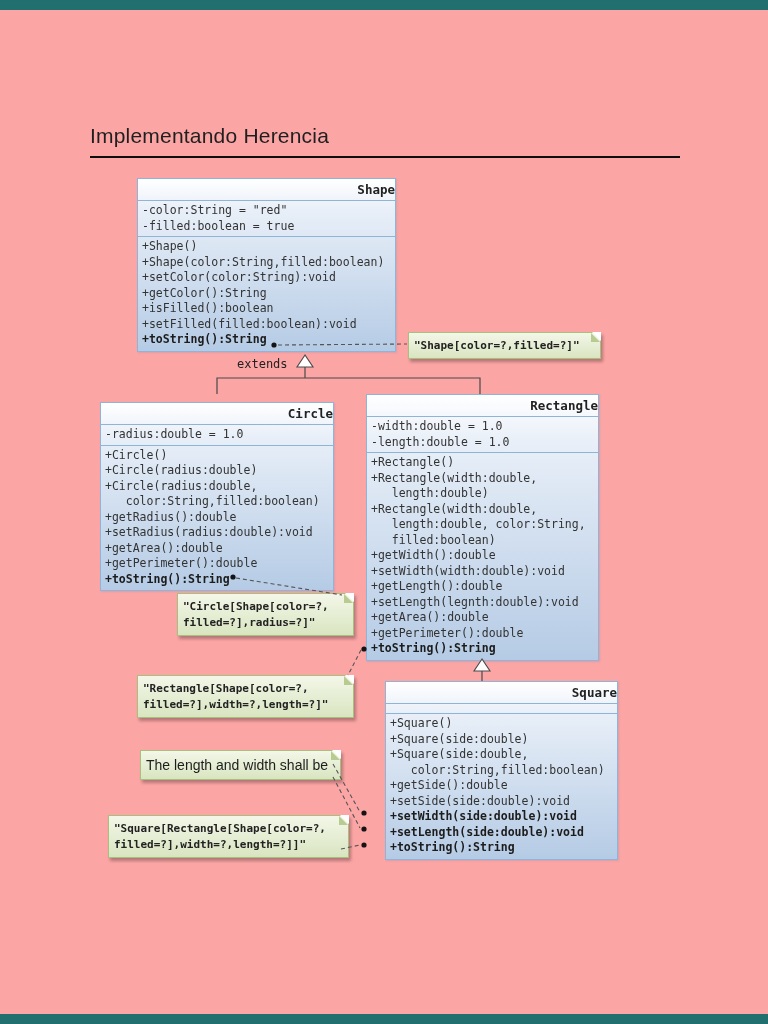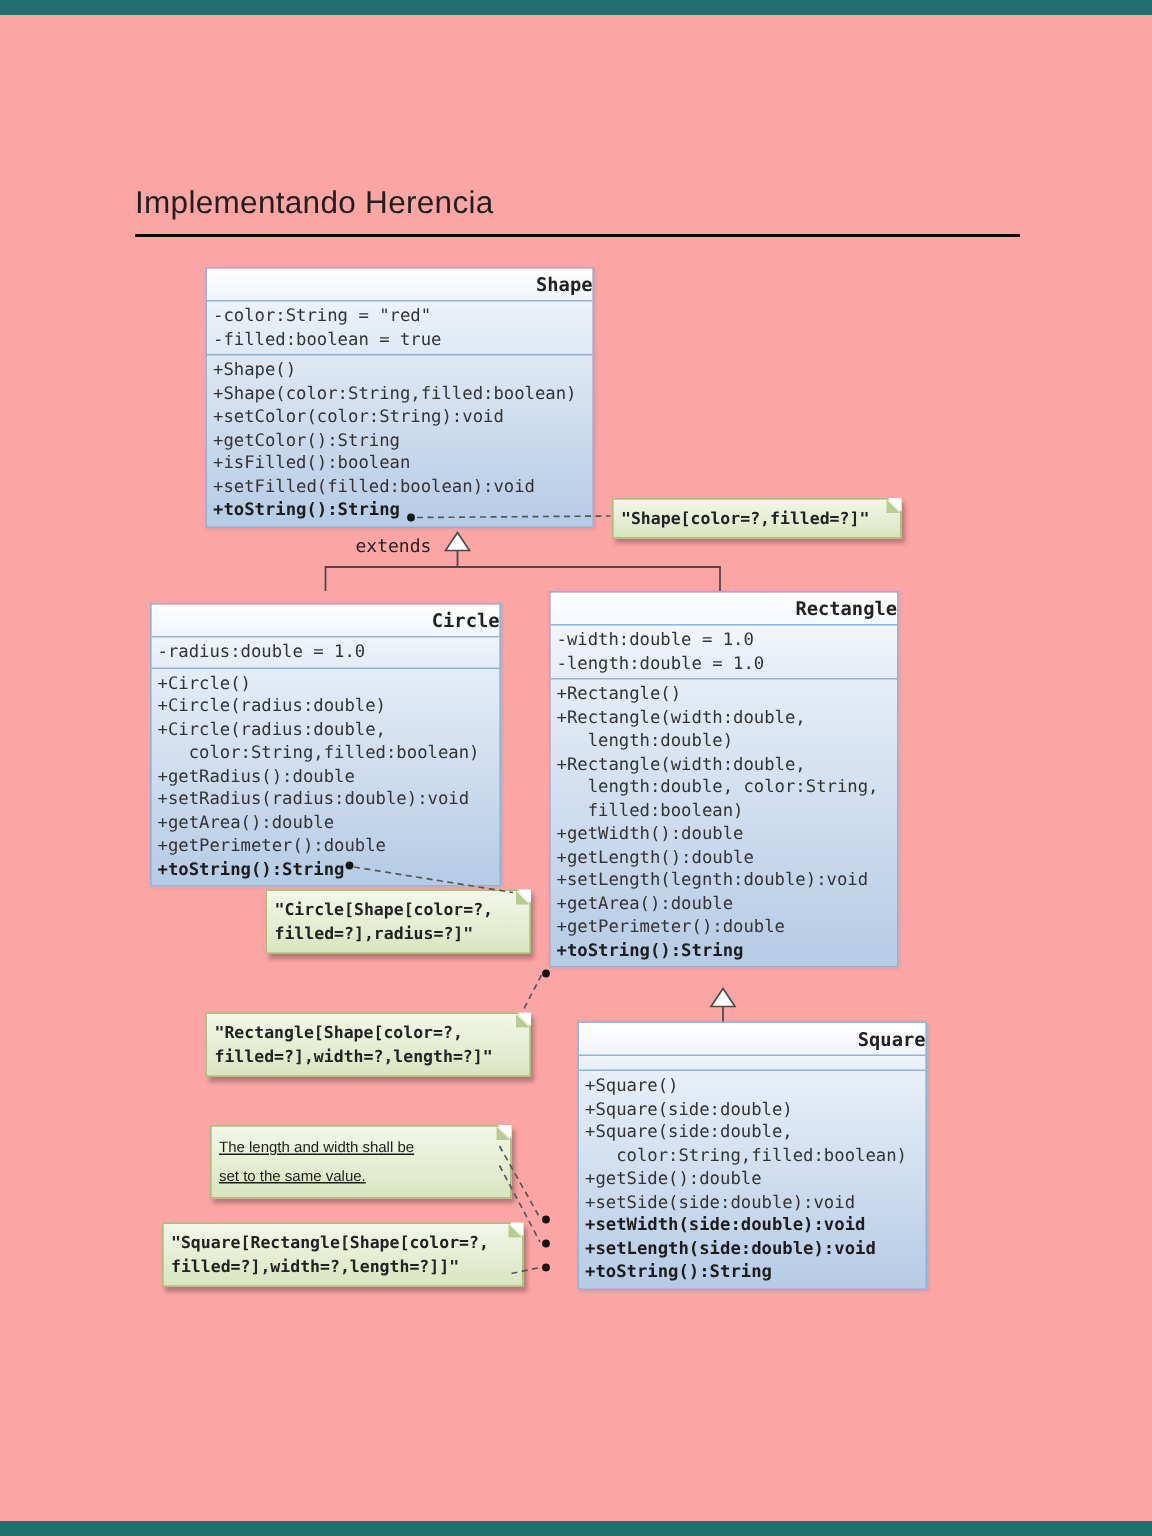--- a/index.html
+++ b/index.html
@@ -31,21 +31,21 @@
   .note{position:absolute;border:1px solid var(--note-border);
         background:linear-gradient(180deg,var(--note-top) 0%,var(--note-bottom) 100%);
         box-shadow:2px 3px 3px rgba(0,0,0,.28);
         font-family:"DejaVu Sans Mono",monospace;font-weight:bold;font-size:11px;color:#222;
         padding:5px 4px 4px 5px;}
   .note .line{height:16px;line-height:16px;white-space:pre;}
   .note::after{content:"";position:absolute;top:-1px;right:-1px;width:0;height:0;
         border-top:9px solid #ffffff;border-left:9px solid transparent;}
   .note::before{content:"";position:absolute;top:0;right:0;width:0;height:0;
         border-bottom:9px solid var(--fold);border-right:9px solid transparent;}
-  .note.sans{font-family:"Liberation Sans",sans-serif;font-weight:normal;font-size:10px;color:#1d1d1d;text-decoration:underline;}
+  .note.sans{font-family:"Liberation Sans",sans-serif;font-weight:normal;font-size:14px;color:#1d1d1d;}
   .note.sans .line{height:19px;line-height:19px;}
 
   .extends-label{position:absolute;left:237px;top:357px;font-family:"DejaVu Sans Mono",monospace;
         font-size:12px;color:#222;}
 
   svg.overlay{position:absolute;left:0;top:0;pointer-events:none;}
   .solid{stroke:var(--connector);stroke-width:1.2;fill:none;}
   .tri{fill:#ffffff;stroke:var(--connector);stroke-width:1.1;}
   .dash{stroke:#555555;stroke-width:1.1;fill:none;stroke-dasharray:4 3;}
   .dot{fill:#141414;}
@@ -102,20 +102,21 @@
         <div class="line">-length:double = 1.0</div>
       </div>
     <div class="uml-m">
         <div class="line">+Rectangle()</div>
         <div class="line">+Rectangle(width:double,</div>
         <div class="line">   length:double)</div>
         <div class="line">+Rectangle(width:double,</div>
         <div class="line">   length:double, color:String,</div>
         <div class="line">   filled:boolean)</div>
         <div class="line">+getWidth():double</div>
+        <div class="line">+setWidth(width:double):void</div>
         <div class="line">+getLength():double</div>
         <div class="line">+setLength(legnth:double):void</div>
         <div class="line">+getArea():double</div>
         <div class="line">+getPerimeter():double</div>
         <div class="line b">+toString():String</div>
       </div>
   </div>
 
   <div class="uml" style="left:366px;top:681px;width:231px;margin-left:19px;">
     <div class="uml-h">Square</div>
@@ -139,21 +140,20 @@
   <div class="note" style="left:177px;top:593px;width:166px;">
       <div class="line">"Circle[Shape[color=?,</div>
       <div class="line">filled=?],radius=?]"</div>
     </div>
   <div class="note" style="left:137px;top:675px;width:206px;">
       <div class="line">"Rectangle[Shape[color=?,</div>
       <div class="line">filled=?],width=?,length=?]"</div>
     </div>
   <div class="note sans" style="left:140px;top:750px;width:190px;">
       <div class="line">The length and width shall be</div>
-      <div class="line">set to the same value.</div>
     </div>
   <div class="note" style="left:108px;top:815px;width:230px;">
       <div class="line">"Square[Rectangle[Shape[color=?,</div>
       <div class="line">filled=?],width=?,length=?]]"</div>
     </div>
 
   <div class="extends-label">extends</div>
 
   <svg class="overlay" width="768" height="1024" viewBox="0 0 768 1024">
 

